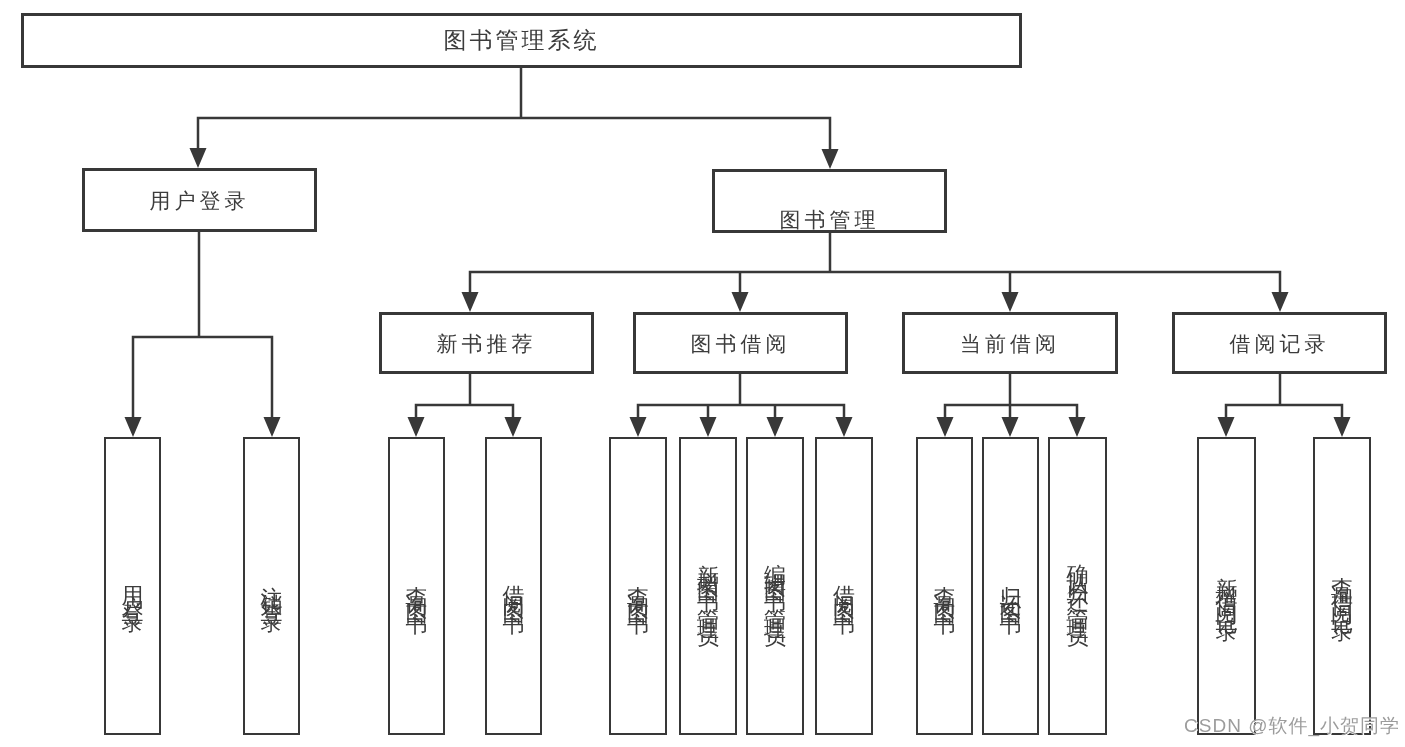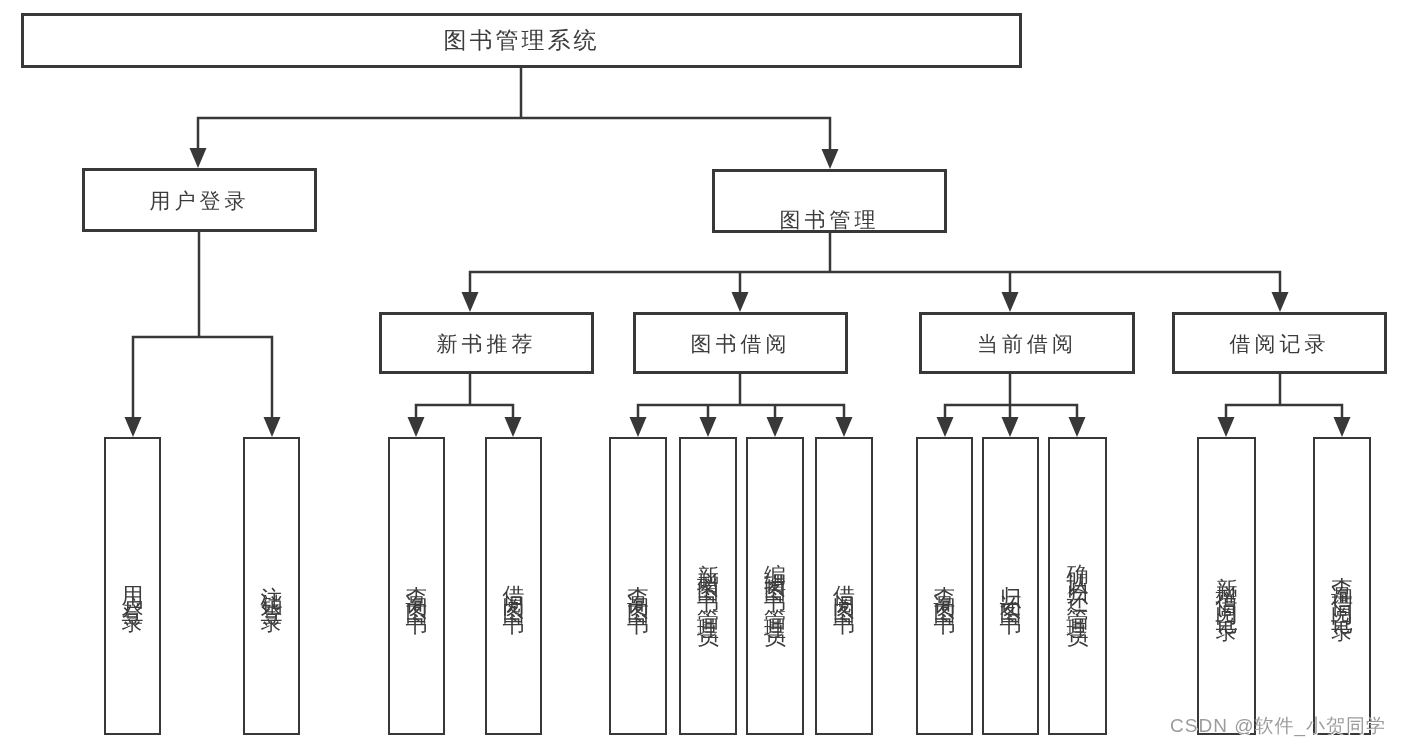--- a/index.html
+++ b/index.html
@@ -48,21 +48,21 @@
   }
   .vlabel {
     writing-mode: vertical-rl;
     text-orientation: mixed;
     font-size: 22px;
     letter-spacing: 9px;
     line-height: 1;
   }
   .watermark {
     position: absolute;
-    right: 19px;
+    right: 5px;
     bottom: 8px;
     font-size: 19px;
     letter-spacing: 1px;
     color: #9c9c9c;
     text-shadow: 1px 1px 0 #ffffff;
     z-index: 3;
     white-space: nowrap;
   }
 </style>
 </head>
@@ -132,21 +132,21 @@
   <div class="box" style="left:712px; top:169px; width:235px; height:64px;align-items:flex-end;">
     <span class="hlabel">图书管理</span>
   </div>
 
   <div class="box" style="left:379px; top:312px; width:215px; height:62px;">
     <span class="hlabel">新书推荐</span>
   </div>
   <div class="box" style="left:633px; top:312px; width:215px; height:62px;">
     <span class="hlabel">图书借阅</span>
   </div>
-  <div class="box" style="left:902px; top:312px; width:216px; height:62px;margin-left:17px;">
+  <div class="box" style="left:902px; top:312px; width:216px; height:62px;">
     <span class="hlabel">当前借阅</span>
   </div>
   <div class="box" style="left:1172px; top:312px; width:215px; height:62px;">
     <span class="hlabel">借阅记录</span>
   </div>
 
   <div class="box vbox" style="left:104px; top:437px; width:57px; height:298px;">
     <span class="vlabel">用户登录</span>
   </div>
   <div class="box vbox" style="left:243px; top:437px; width:57px; height:298px;">

